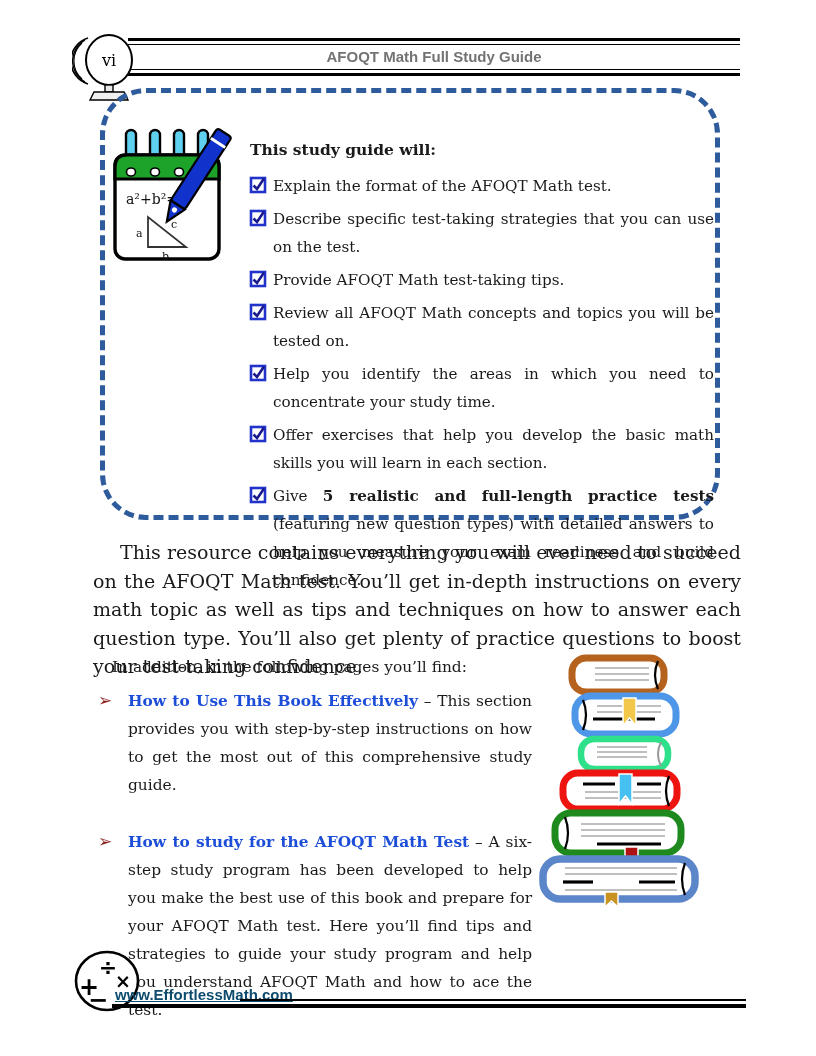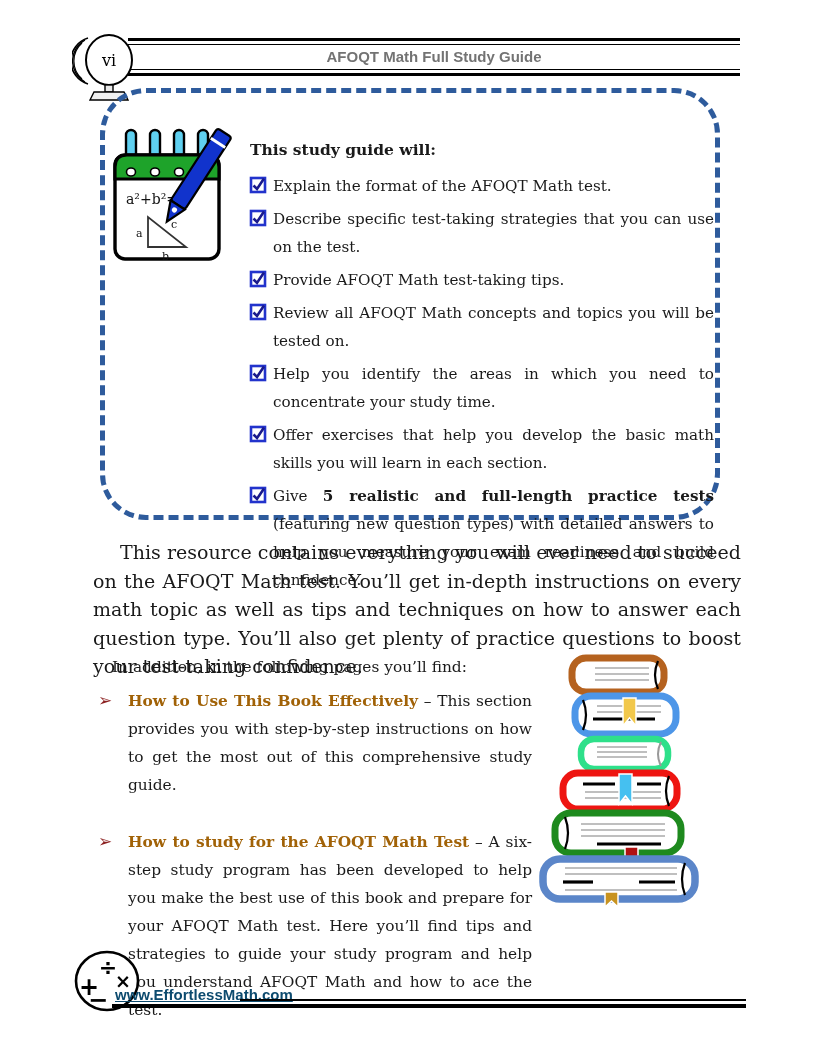--- a/index.html
+++ b/index.html
@@ -47,21 +47,21 @@
   }
   .addition-intro { left: 112px; top: 658px; width: 520px; font-size: 15.4px; }
   .bullets { left: 98px; top: 687px; width: 434px; }
   .bullet { position: relative; padding-left: 30px; font-size: 15.4px; line-height: 28px; }
   .bullet + .bullet { margin-top: 29px; }
   .bullet .arrow {
     position: absolute; left: 0; top: -1px;
     color: #8b1f1f; font-size: 17px;
     font-family: "DejaVu Sans", sans-serif;
   }
-  .blue-bold { color: #a16207; font-weight: bold; }
+  .blue-bold { color: #1d4ed8; font-weight: bold; }
 
   
   .footer-link {
     left: 115px; top: 986px;
     font-family: "Liberation Sans", sans-serif;
     font-weight: bold; font-size: 15px;
     color: #0c4a6e; text-decoration: underline;
   }
   .fr-thin { left: 240px; top: 999px; width: 506px; height: 2px; }
   .fr-thick { left: 112px; top: 1004px; width: 634px; height: 4px; }

